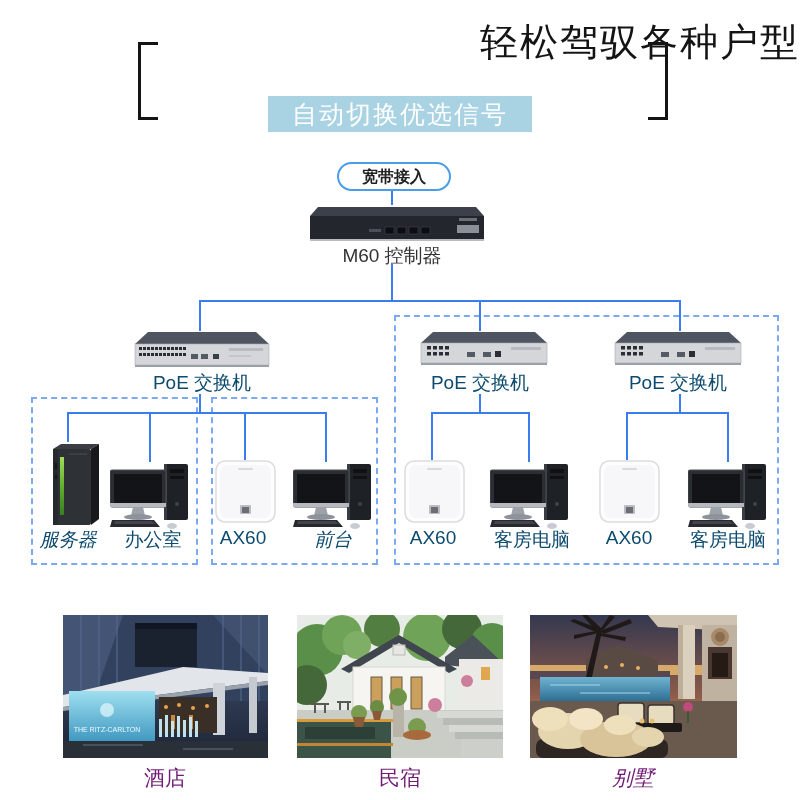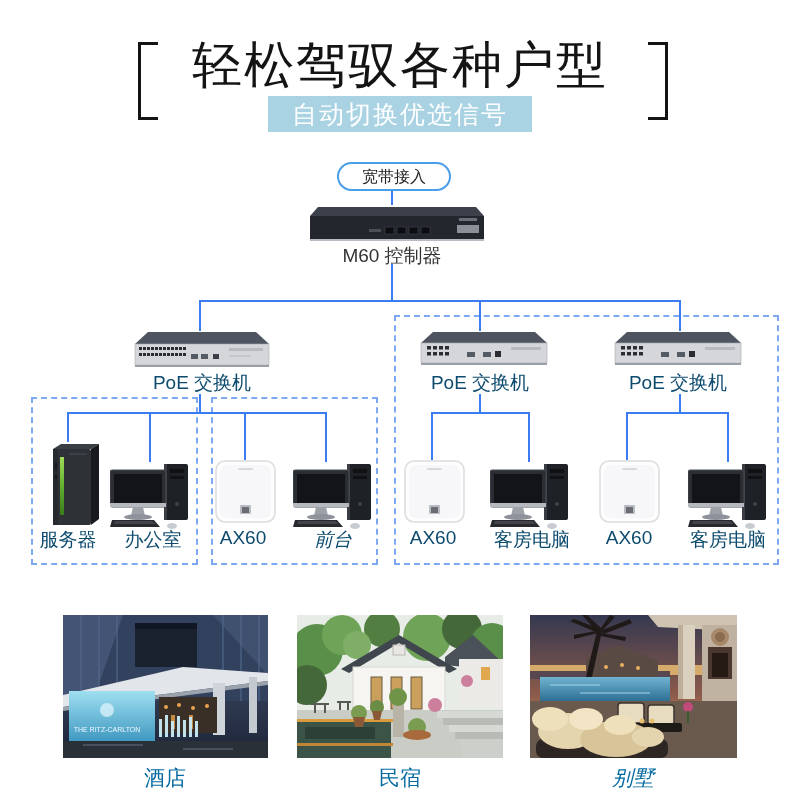--- a/index.html
+++ b/index.html
@@ -1,39 +1,39 @@
 <!DOCTYPE html>
 <html><head>
 <meta charset="utf-8">
 <style>
   html,body{margin:0;padding:0;background:#ffffff;}
   body{font-family:"Liberation Sans","DejaVu Sans",sans-serif;}
   .stage{position:relative;width:800px;height:800px;background:#fff;overflow:hidden;margin:0 auto;}
   
-  .title{position:absolute;left:0;right:0;top:22px;margin:16px;text-align:center;
-         font-size:50px;font-weight:400;letter-spacing:2px;color:#141414;line-height:1.1;}
+  .title{position:absolute;left:0;right:0;top:22px;margin:0;text-align:right;
+         font-size:38px;font-weight:400;letter-spacing:2px;color:#141414;line-height:1.1;}
   .badge{position:absolute;left:50%;top:96px;transform:translateX(-50%);
          background:#a9d2e2;color:#ffffff;font-size:25px;letter-spacing:2px;
          padding:3px 24px;line-height:30px;white-space:nowrap;}
   .bracket{position:absolute;width:17px;height:72px;top:42px;}
   .bracket-left{left:138px;border-left:3px solid #141414;border-top:3px solid #141414;border-bottom:3px solid #141414;}
   .bracket-right{left:648px;border-right:3px solid #141414;border-top:3px solid #141414;border-bottom:3px solid #141414;}
   
   .pill{position:absolute;left:337px;top:162px;width:110px;height:25px;
         border:2px solid #4a9de8;border-radius:16px;background:#fff;
-        text-align:center;line-height:25px;font-size:16px;color:#222;z-index:5;}
+        text-align:center;line-height:25px;font-size:16px;color:#222;z-index:5;font-weight:bold;}
   .vline{position:absolute;width:2px;background:#3b7cf2;z-index:1;}
   .hline{position:absolute;height:2px;background:#3b7cf2;z-index:1;}
   .dashed-box{position:absolute;border:2px dashed #7da9f2;z-index:0;}
   .lbl{position:absolute;color:#0c4a6e;font-size:19px;text-align:center;white-space:nowrap;z-index:4;}
   .ctrl-lbl{position:absolute;left:292px;top:243px;width:200px;text-align:center;
             color:#333;font-size:19px;white-space:nowrap;z-index:4;}
   .dev{position:absolute;z-index:3;}
   .photo{position:absolute;z-index:2;}
-  .photo-lbl{position:absolute;top:764px;color:#0369a1;font-size:21px;text-align:center;white-space:nowrap;}
+  .photo-lbl{position:absolute;top:764px;color:#701a75;font-size:21px;text-align:center;white-space:nowrap;}
 </style>
 </head>
 <body>
 
 <div class="stage">
 
   <div class="bracket bracket-left"></div>
   <div class="bracket bracket-right"></div>
   <h1 class="title">轻松驾驭各种户型</h1>
   <div class="badge">自动切换优选信号</div>
@@ -173,21 +173,21 @@
     </defs>
     <polygon points="6,8 14,3 52,3 44,8" fill="#3a3e44"></polygon>
     <polygon points="44,8 52,3 52,78 44,84" fill="#17191c"></polygon>
     <rect x="6" y="8" width="38" height="76" rx="2" fill="#2e3136"></rect>
     <rect x="6" y="8" width="5" height="76" fill="#26292d"></rect>
     <rect x="13" y="16" width="4" height="58" fill="url(#gled)"></rect>
     <rect x="8" y="22" width="2" height="6" fill="#15171a"></rect>
     <rect x="8" y="34" width="2" height="4" fill="#15171a"></rect>
     <rect x="22" y="12" width="18" height="2" fill="#3c4046"></rect>
   </svg>
-  <div class="lbl" style="left:28px;top:527px;width:80px;">服务器</div>
+  <div class="lbl" style="left:28px;top:527px;width:80px;font-style:italic;">服务器</div>
 
   <svg class="dev" style="left:110px;top:460px;" width="82" height="71" viewBox="0 0 82 71">
     <rect x="54" y="4" width="24" height="56" rx="2" fill="#1e2125"></rect>
     <rect x="54" y="4" width="3" height="56" fill="#3a3e44"></rect>
     <rect x="60" y="9" width="14" height="4" fill="#0f1113"></rect>
     <rect x="60" y="16" width="14" height="3" fill="#0f1113"></rect>
     <circle cx="67" cy="44" r="2" fill="#3f444b"></circle>
     <rect x="0" y="10" width="56" height="37" rx="2" fill="#2a2d31" stroke="#4a4e54" stroke-width="1"></rect>
     <rect x="4" y="14" width="48" height="29" fill="#121417"></rect>
     <rect x="0" y="43" width="56" height="4" fill="#b5b9bf"></rect>

